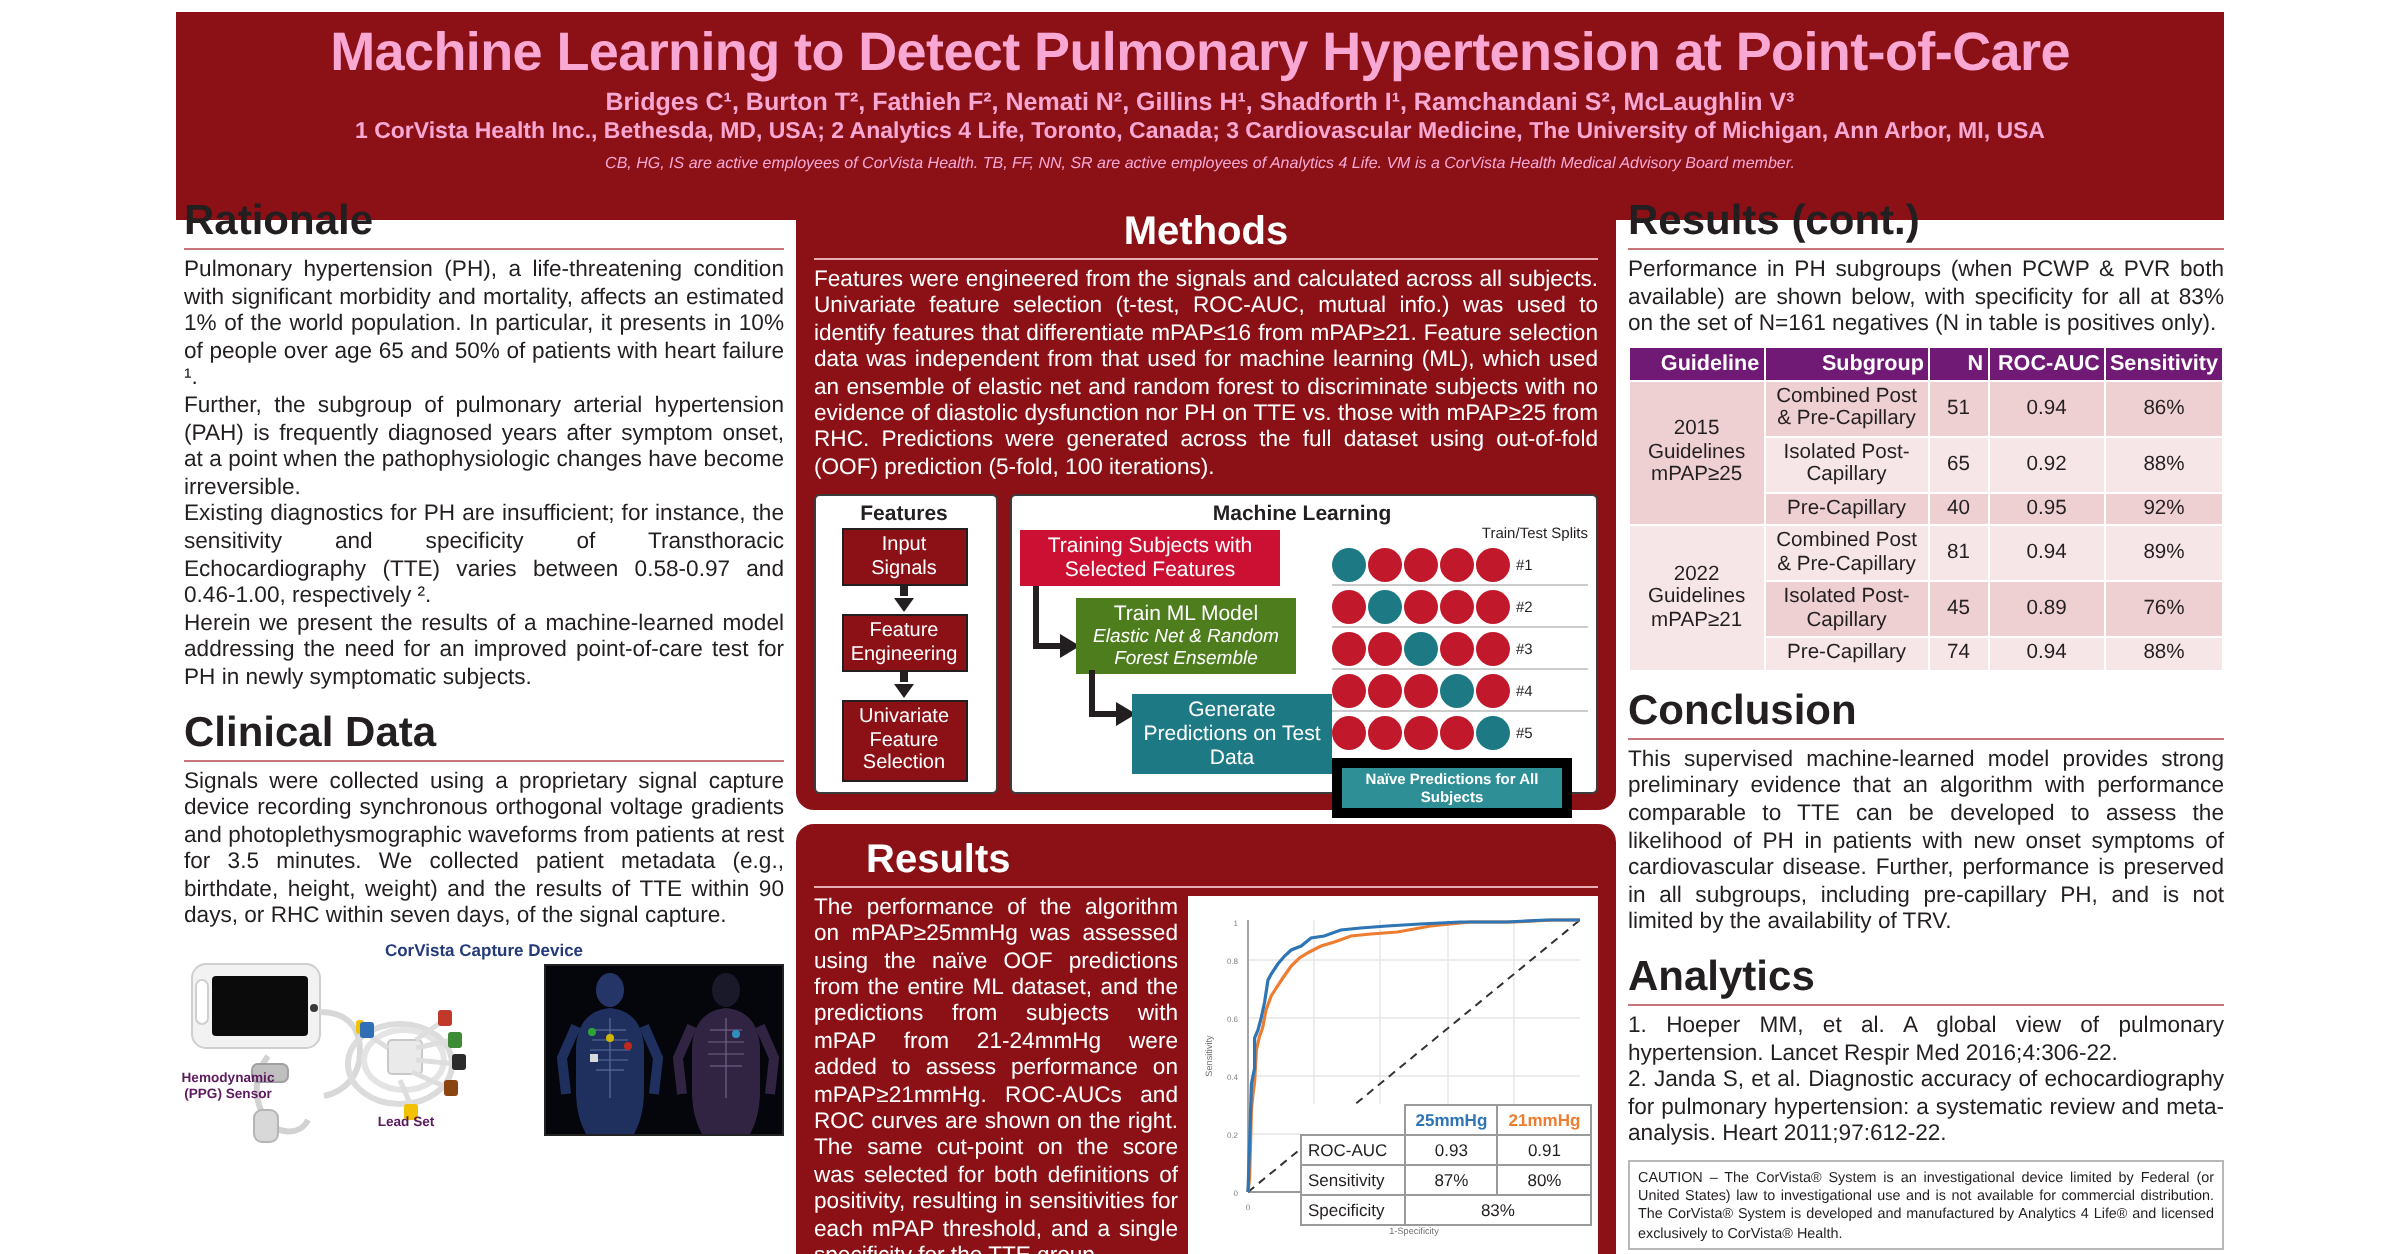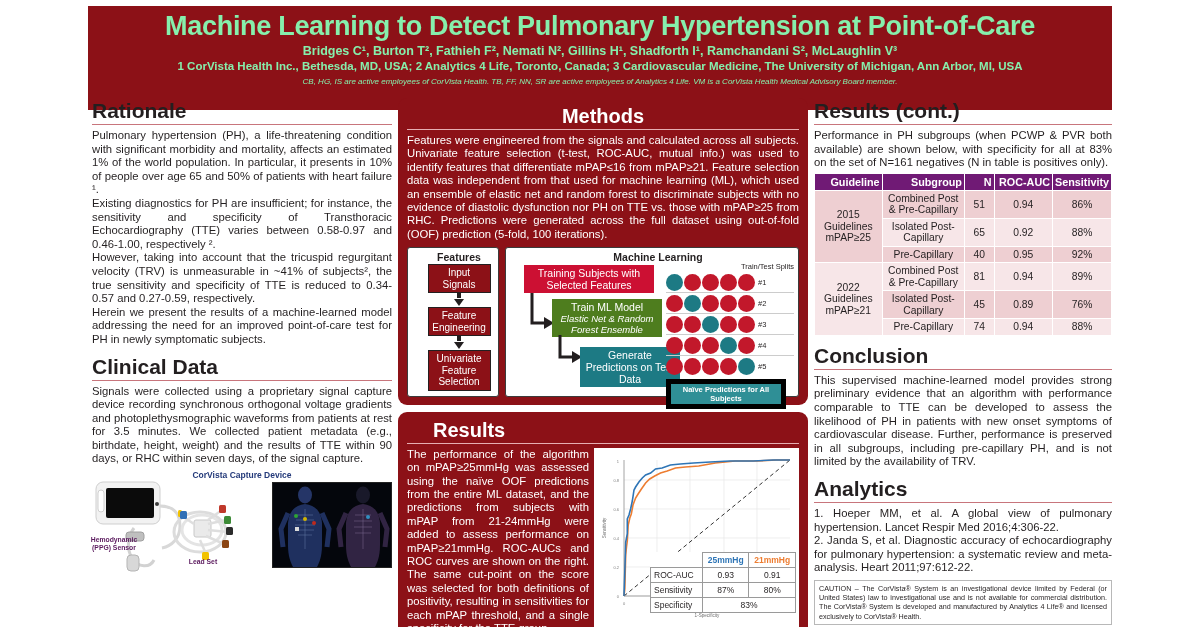--- a/index.html
+++ b/index.html
@@ -13,21 +13,21 @@
     overflow: hidden;
     position: relative;
   }
 
   
   .banner {
     position: absolute;
     left: 88px; top: 6px;
     width: 1024px; height: 104px;
     background: #8c1117;
-    color: #86efac;
+    color: #f9a8d4;
     text-align: center;
     box-sizing: border-box;
     padding: 4px 8px 0 8px;
   }
   .banner-title {
     font-size: 27px;
     font-weight: bold;
     letter-spacing: -0.3px;
     line-height: 32px;
     white-space: nowrap;
@@ -116,21 +116,21 @@
   .diagram {
     display: flex;
     gap: 6px;
     margin-top: 6px;
   }
   .dia-box {
     background: #ffffff;
     border: 1.5px solid #3b3b3b;
     border-radius: 3px;
     box-sizing: border-box;
-    padding: 3px 4px 5px 16px;
+    padding: 3px 4px 5px 2px;
     color: #231f20;
   }
   .dia-title {
     font-size: 10.5px;
     font-weight: bold;
     text-align: center;
     color: #231f20;
     line-height: 13px;
   }
   .features-box { width: 92px; }
@@ -325,22 +325,22 @@
   <div class="banner-note">CB, HG, IS are active employees of CorVista Health. TB, FF, NN, SR are active employees of Analytics 4 Life. VM is a CorVista Health Medical Advisory Board member.</div>
 </div>
 
 <div class="col col-left">
 
   <div>
     <div class="sec-head">Rationale</div>
     <hr class="sec-rule">
     <div class="body-text">
       <p>Pulmonary hypertension (PH), a life-threatening condition with significant morbidity and mortality, affects an estimated 1% of the world population. In particular, it presents in 10% of people over age 65 and 50% of patients with heart failure ¹.</p>
+      <p>Further, the subgroup of pulmonary arterial hypertension (PAH) is frequently diagnosed years after symptom onset, at a point when the pathophysiologic changes have become irreversible.</p>
       <p>Existing diagnostics for PH are insufficient; for instance, the sensitivity and specificity of Transthoracic Echocardiography (TTE) varies between 0.58-0.97 and 0.46-1.00, respectively ².</p>
-      <p>However, taking into account that the tricuspid regurgitant velocity (TRV) is unmeasurable in ~41% of subjects², the true sensitivity and specificity of TTE is reduced to 0.34-0.57 and 0.27-0.59, respectively.</p>
       <p>Herein we present the results of a machine-learned model addressing the need for an improved point-of-care test for PH in newly symptomatic subjects.</p>
     </div>
   </div>
 
   <div style="margin-top:7px">
     <div class="sec-head">Clinical Data</div>
     <hr class="sec-rule">
     <div class="body-text">
       <p>Signals were collected using a proprietary signal capture device recording synchronous orthogonal voltage gradients and photoplethysmographic waveforms from patients at rest for 3.5 minutes. We collected patient metadata (e.g., birthdate, height, weight) and the results of TTE within 90 days, or RHC within seven days, of the signal capture.</p>
     </div>

